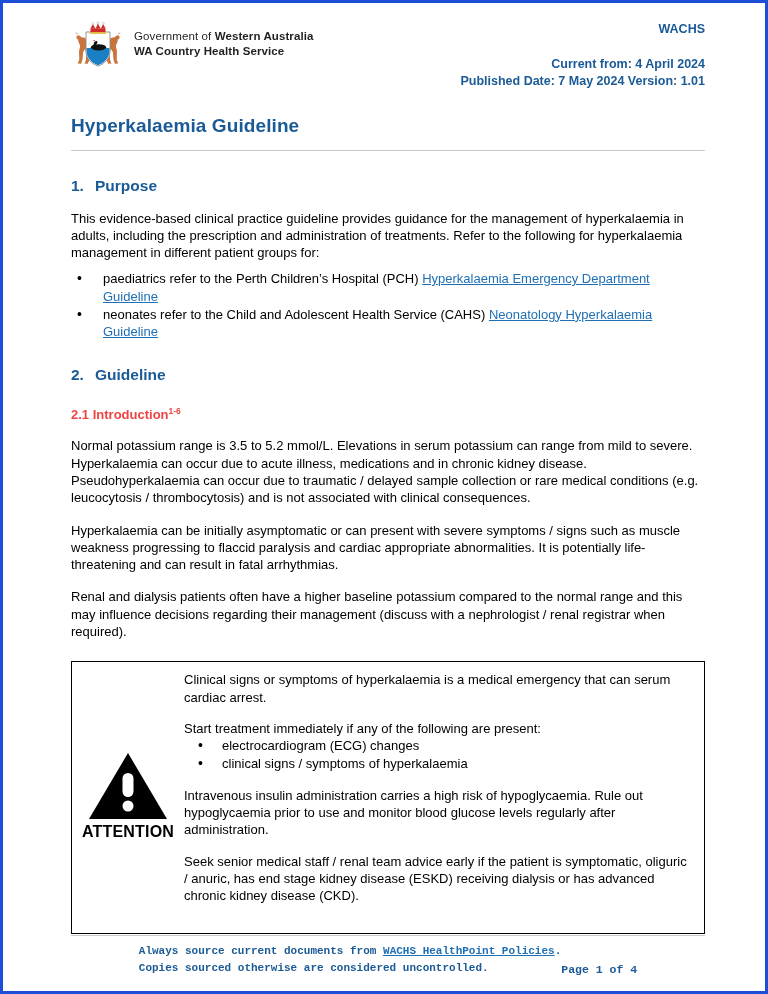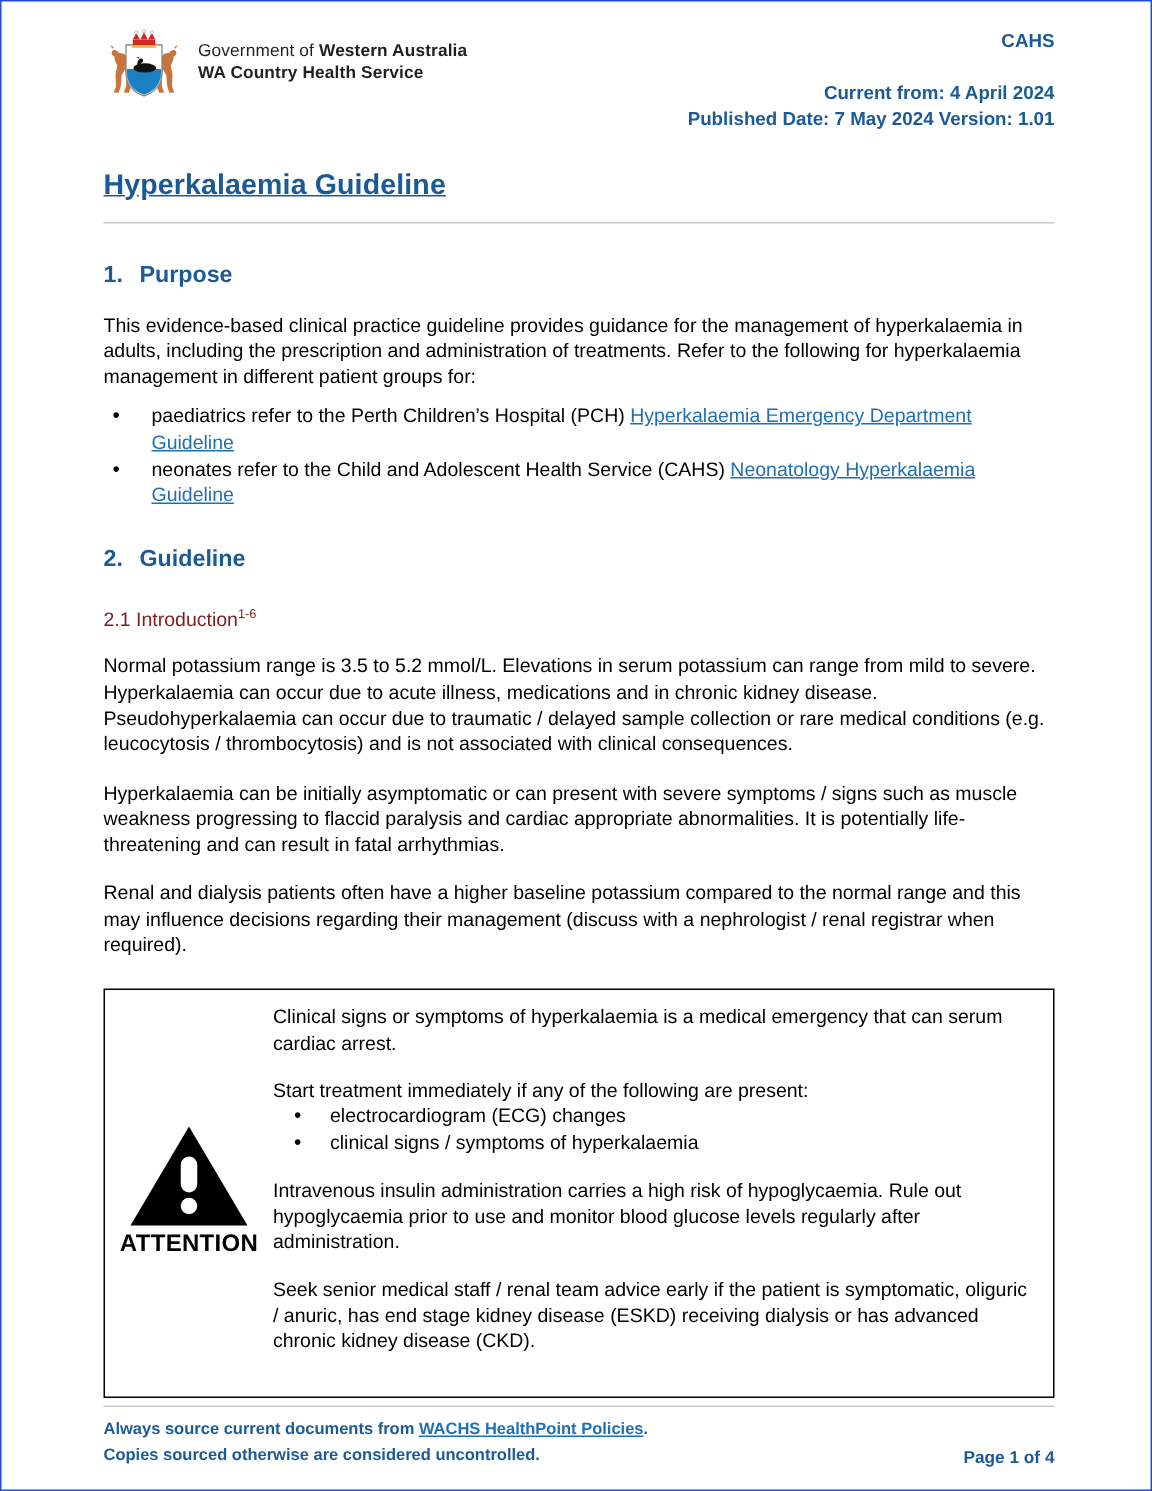--- a/index.html
+++ b/index.html
@@ -5,21 +5,21 @@
   html, body {
     margin: 0;
     padding: 0;
     background: #ffffff;
   }
   .page {
     position: relative;
     width: 768px;
     height: 994px;
     background: #ffffff;
-    border: 1px solid #1d4ed8;
+    border: 3px solid #1d4ed8;
     box-sizing: border-box;
     font-family: "Liberation Sans", sans-serif;
     overflow: hidden;
   }
   .content {
     position: absolute;
     left: 68px;
     top: 0;
     width: 634px;
   }
@@ -87,35 +87,34 @@
   .title-rule { margin-top: 13px; }
   .footer-rule { margin-bottom: 7px; }
 
   
   .doc-title {
     color: #1a5a96;
     font-size: 19px;
     font-weight: bold;
     margin: 22px 0 0 0;
     letter-spacing: 0.1px;
-    text-decoration: underline;
   }
   .h1 {
     color: #1a5a96;
     font-size: 15.5px;
     font-weight: bold;
     margin: 26px 0 0 0;
     display: flex;
     gap: 9px;
   }
   .h1 .num { min-width: 15px; }
   .h2 {
-    color: #7f1d1d;
+    color: #ef4444;
     font-size: 13px;
-    font-weight: normal;
+    font-weight: bold;
     margin: 23px 0 0 0;
   }
   .h2 sup {
     font-size: 8.5px;
     vertical-align: super;
     line-height: 0;
   }
 
   
   p.body {
@@ -195,22 +194,23 @@
 
   
   .doc-footer {
     position: absolute;
     left: 68px;
     width: 634px;
     bottom: 14px;
   }
   .footer-grid {
     display: flex;
-    justify-content: space-between;
+    justify-content: center;
     align-items: flex-end;
+    font-family: Liberation Mono, monospace;
   }
   .footer-left {
     font-size: 11px;
     font-weight: bold;
     color: #1a5a96;
     line-height: 1.55;
   }
   .footer-left a {
     color: #1f6fb5;
     text-decoration: underline;
@@ -273,21 +273,21 @@
 
         <div class="brand-text">
           <div class="brand-line1">
             <span>Government of </span><b>Western Australia</b>
           </div>
           <div class="brand-line2">WA Country Health Service</div>
         </div>
       </div>
 
       <div class="header-right">
-        <div class="header-org">CAHS</div>
+        <div class="header-org">WACHS</div>
         <div class="header-meta-line">Current from: 4 April 2024</div>
         <div class="header-meta-line">Published Date: 7 May 2024 Version: 1.01</div>
       </div>
     </div>
 
     <h1 class="doc-title">Hyperkalaemia Guideline</h1>
     <hr class="hr-light title-rule">
 
     <h2 class="h1">
       <span class="num">1.</span>

